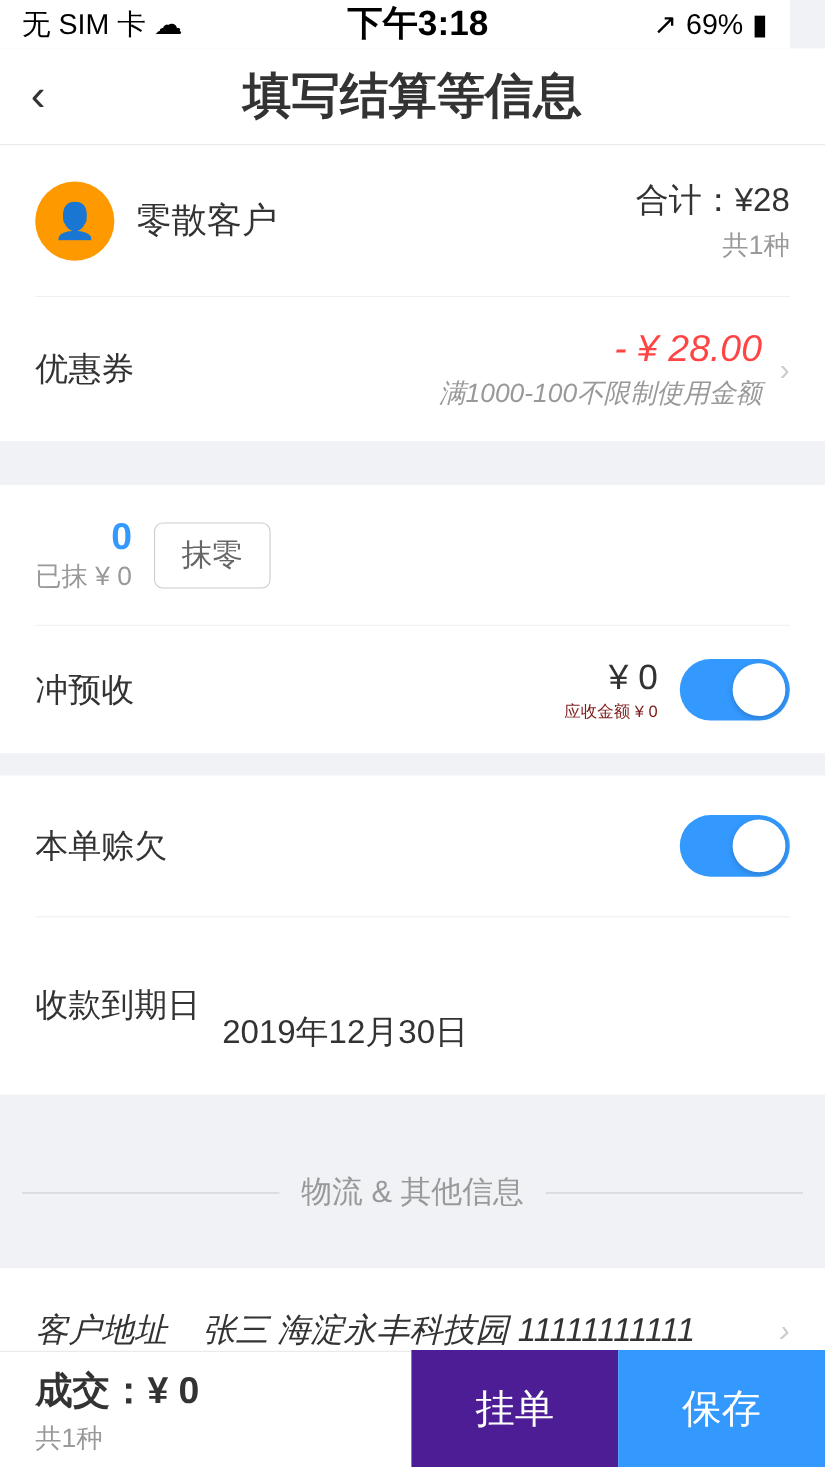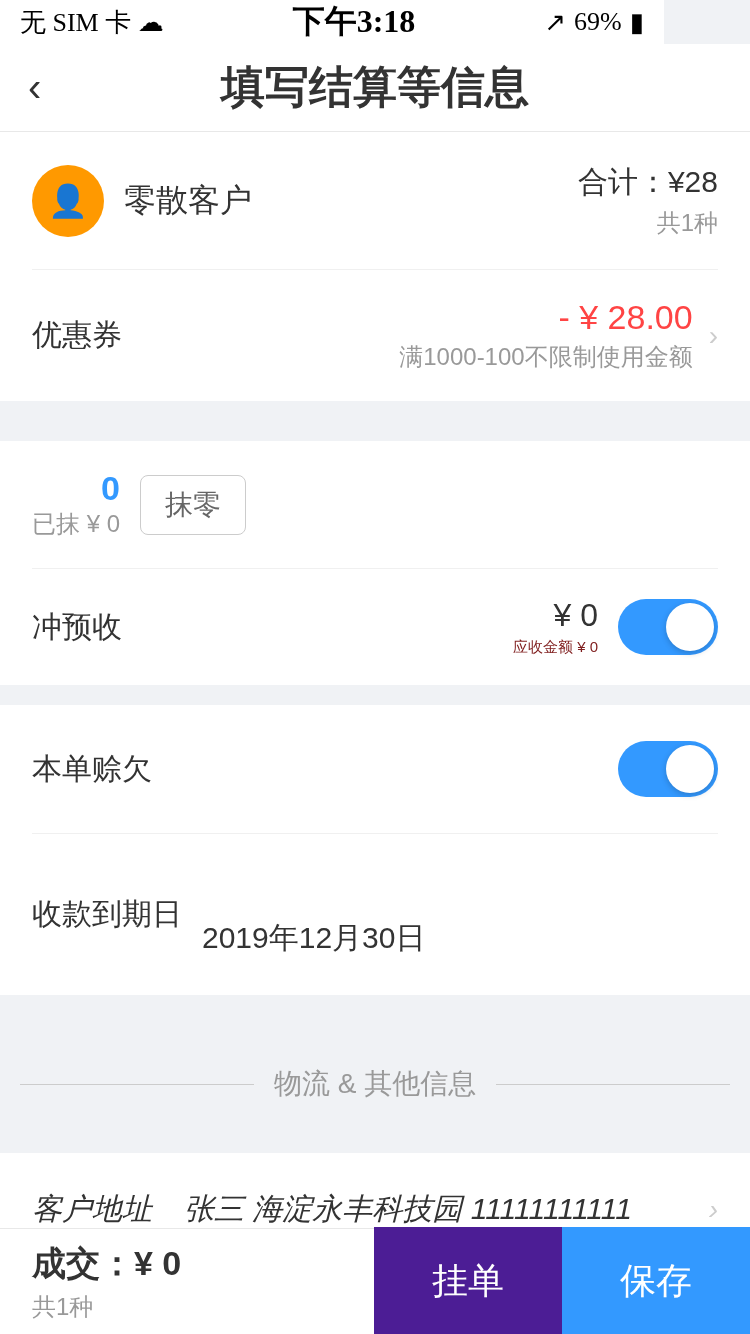--- a/index.html
+++ b/index.html
@@ -8,29 +8,28 @@
       width: 750px;
       min-height: 1334px;
       font-family: -apple-system, "PingFang SC", "Helvetica Neue", sans-serif;
       background: #f0f2f5;
       position: relative;
       overflow-x: hidden;
     }
 
     
     .status-bar {
-      width: 664px;
+      width: 718px;
       height: 44px;
       background: #fff;
       display: flex;
       align-items: center;
       justify-content: space-between;
       padding: 0 20px;
       font-size: 28px;
-      font-family: Liberation Serif, serif;
     }
     .status-left { font-size: 26px; color: #000; display: flex; align-items: center; gap: 10px; }
     .status-center { font-size: 32px; font-weight: 600; color: #000; }
     .status-right { display: flex; align-items: center; gap: 8px; font-size: 26px; color: #000; }
 
     
     .nav-bar {
       width: 750px;
       height: 88px;
       background: #fff;
@@ -119,20 +118,21 @@
       font-size: 30px;
       color: #333;
     }
     .row-right {
       display: flex;
       align-items: center;
       gap: 16px;
     }
     .row-value {
       text-align: right;
+      font-style: italic;
     }
     .discount-amount {
       font-size: 34px;
       color: #ff4444;
       font-weight: 500;
     }
     .discount-desc {
       font-size: 24px;
       color: #999;
       margin-top: 4px;

